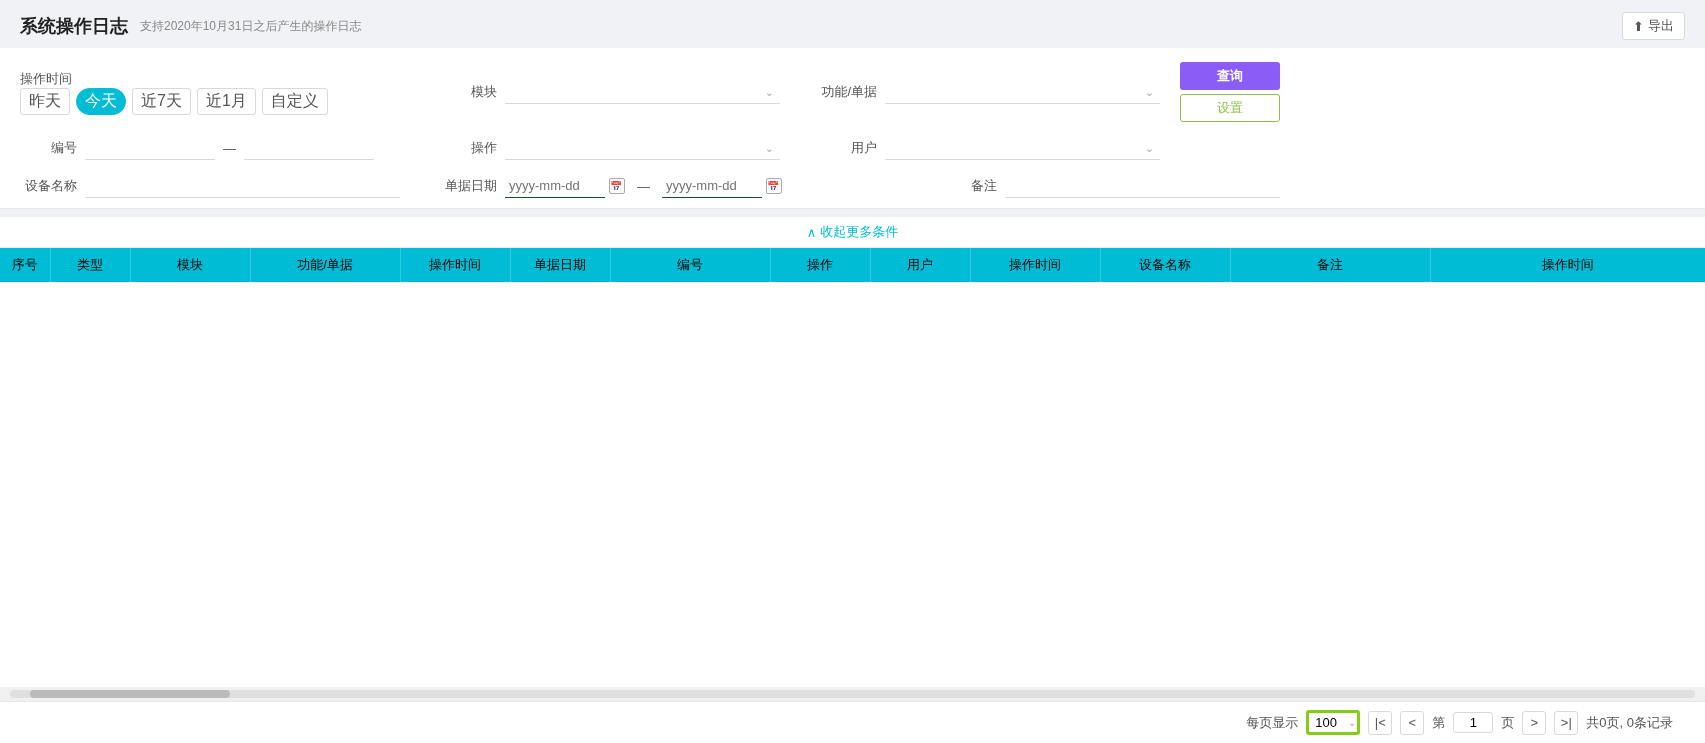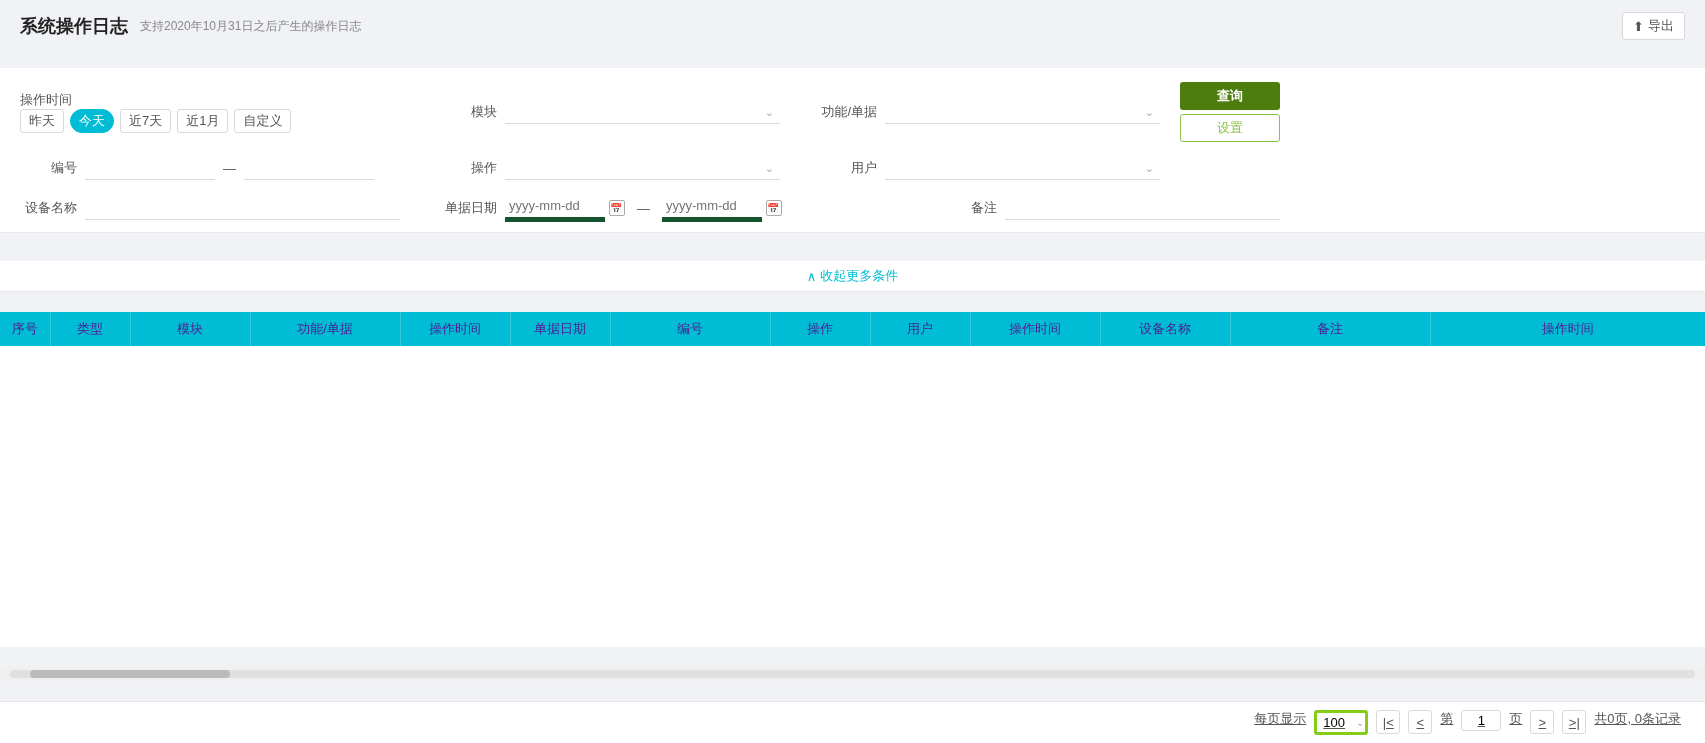--- a/index.html
+++ b/index.html
@@ -8,21 +8,20 @@
       font-size: 13px;
       background: #f0f2f5;
       color: #333;
     }
     .page-container {
       width: 1705px;
       min-height: 743px;
       background: #f0f2f5;
       display: flex;
       flex-direction: column;
-      gap: 20px;
     }
     
     .page-header {
       display: flex;
       align-items: center;
       justify-content: space-between;
       padding: 12px 20px 8px 20px;
       background: #f0f2f5;
     }
     .page-header-left {
@@ -85,21 +84,21 @@
       display: flex;
       align-items: center;
       gap: 6px;
     }
     .time-btn {
       padding: 2px 8px;
       border: 1px solid #d9d9d9;
       border-radius: 3px;
       background: white;
       cursor: pointer;
-      font-size: 13px;
+      font-size: 16px;
       color: #555;
     }
     .time-btn.active {
       background: #00bcd4;
       color: white;
       border-color: #00bcd4;
       border-radius: 50px;
     }
     .time-range-text {
       font-size: 12px;
@@ -148,21 +147,21 @@
     .filter-dash {
       padding: 0 8px;
       color: #555;
     }
     
     .section-time { width: 380px; flex-shrink: 0; }
     .section-module { width: 380px; flex-shrink: 0; padding-left: 40px; display: flex; align-items: center; }
     .section-func { width: 380px; flex-shrink: 0; padding-left: 40px; display: flex; align-items: center; }
     .section-action-btns { width: 120px; flex-shrink: 0; display: flex; flex-direction: column; gap: 4px; padding-left: 20px; }
     .btn-query {
-      background: #4d7c0f;
+      background: #8b5cf6;
       color: white;
       border: none;
       border-radius: 3px;
       padding: 5px 20px;
       cursor: pointer;
       font-size: 13px;
       font-weight: bold;
     }
     .btn-settings {
       background: white;
@@ -208,21 +207,21 @@
     }
     table {
       width: 100%;
       border-collapse: collapse;
       table-layout: fixed;
     }
     thead tr {
       background: #00bcd4;
     }
     thead th {
-      color: #4c1d95;
+      color: #000000;
       font-weight: normal;
       font-size: 13px;
       padding: 8px 6px;
       text-align: center;
       border-right: 1px solid rgba(255,255,255,0.2);
       white-space: nowrap;
     }
     thead th:last-child { border-right: none; }
     
     .scrollbar-area {
@@ -246,29 +245,28 @@
       position: absolute;
       left: 20px;
       width: 200px;
       height: 8px;
       background: #bbb;
       border-radius: 4px;
     }
     
     .pagination-bar {
       display: flex;
-      align-items: flex-start;
+      align-items: center;
       justify-content: flex-end;
-      padding: 8px 24px;
+      padding: 8px 32px;
       background: white;
       border-top: 1px solid #e8e8e8;
       gap: 8px;
       font-size: 13px;
       color: #555;
-      text-decoration: underline;
     }
     .pagination-label { color: #555; }
     .page-size-select {
       border: 3px solid #84cc16;
       border-radius: 3px;
       padding: 2px 20px 2px 6px;
       appearance: none;
       background: white;
       font-size: 13px;
       cursor: pointer;
@@ -320,21 +318,21 @@
       color: #00bcd4;
       cursor: pointer;
     }
     .date-input-wrap {
       display: flex;
       align-items: center;
       gap: 4px;
     }
     .date-input {
       border: none;
-      border-bottom: 5px solid #14532d;
+      border-bottom: 1px solid #14532d;
       padding: 4px 4px;
       font-size: 13px;
       color: #aaa;
       outline: none;
       background: transparent;
       width: 100px;
     }
     .num-input-pair {
       display: flex;
       align-items: center;

